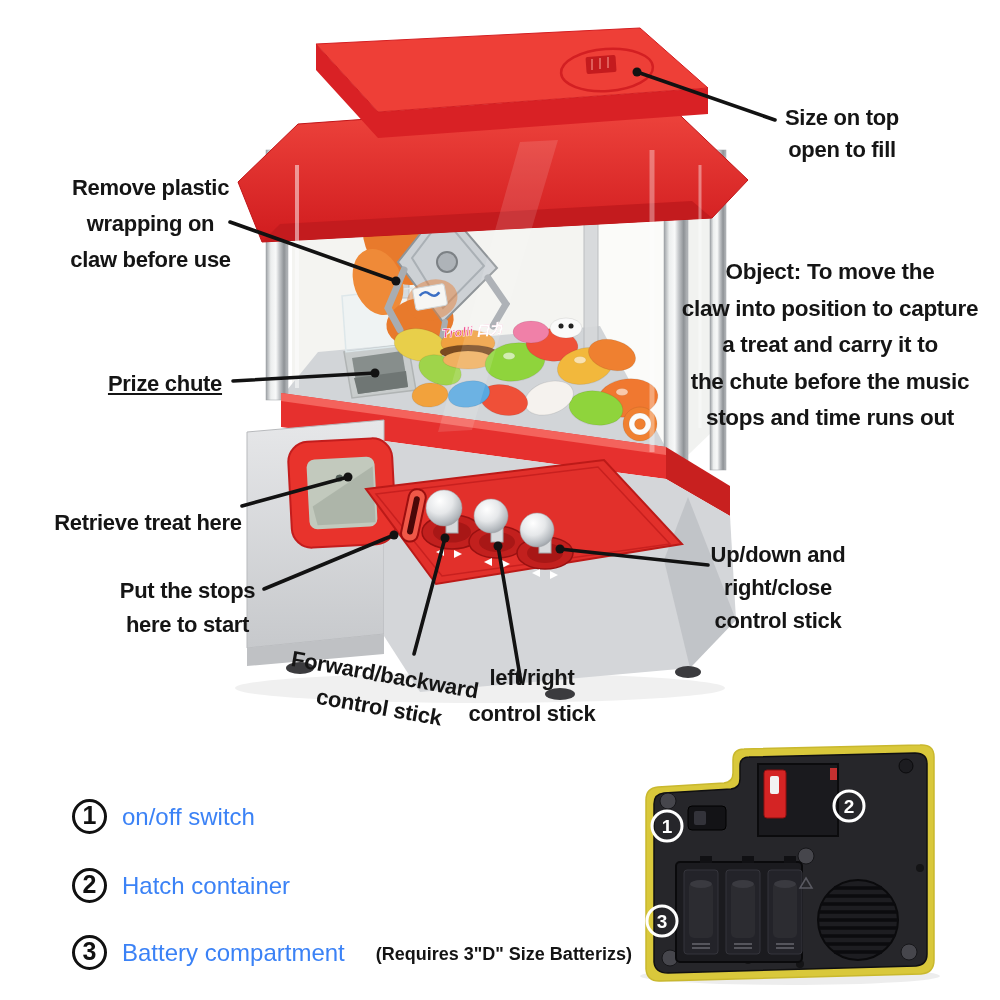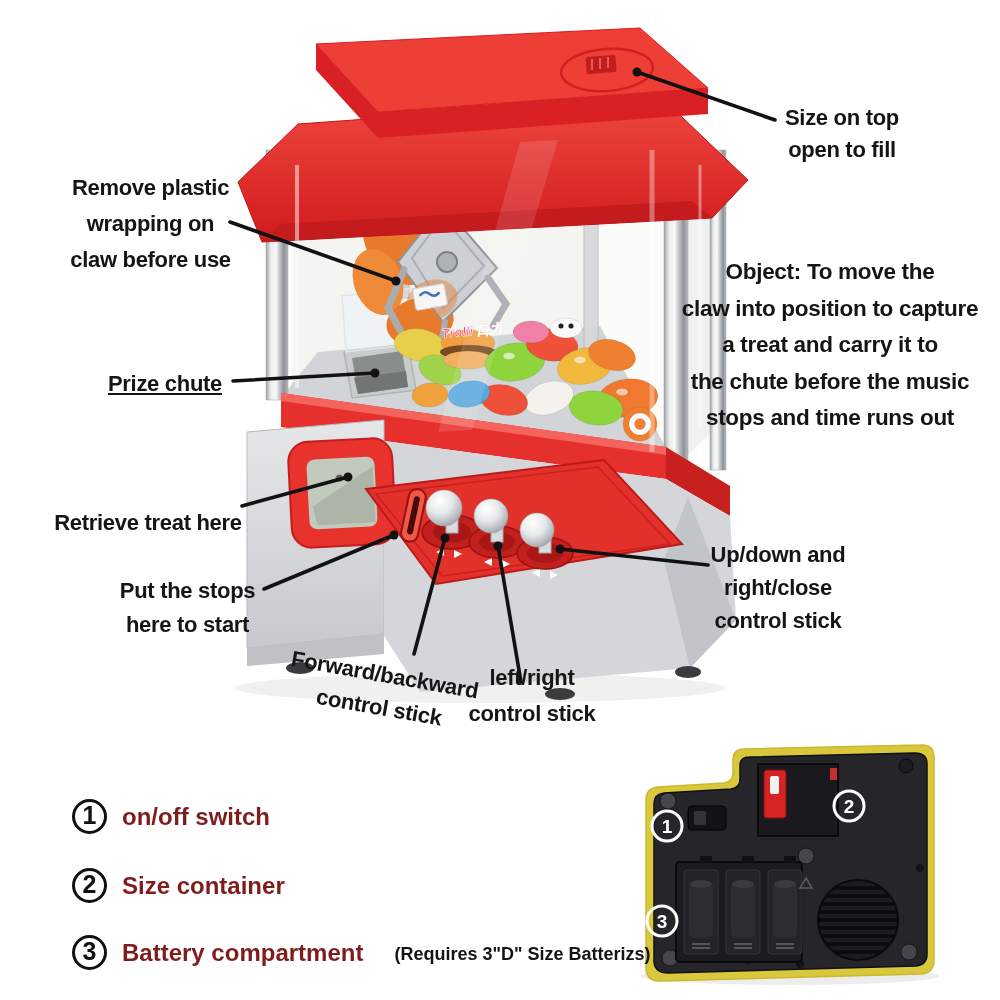--- a/index.html
+++ b/index.html
@@ -8,21 +8,21 @@
   .stage svg{position:absolute;left:0;top:0;}
   .lbl{position:absolute;font-weight:bold;color:#151515;text-align:center;
        font-size:22px;line-height:34px;letter-spacing:-0.3px;}
   .lbl div{white-space:nowrap;}
   .lbl-objective{font-size:22.5px;line-height:36.5px;}
   .lbl-rot{transform:rotate(10deg);}
   .legend-row{position:absolute;display:flex;align-items:center;gap:15px;}
   .legend-circle{width:35px;height:35px;border:3.5px solid #111;border-radius:50%;
        display:flex;align-items:center;justify-content:center;
        font-size:25px;font-weight:bold;color:#111;box-sizing:border-box;padding-bottom:2px;}
-  .legend-label{font-size:24px;font-weight:bold;color:#7f1d1d;white-space:nowrap;}
+  .legend-label{font-size:24px;font-weight:normal;color:#3b82f6;white-space:nowrap;}
   .legend-note{font-size:18px;font-weight:bold;color:#141414;white-space:nowrap;margin-left:16px;padding-top:4px;}
   svg text{font-family:"Liberation Sans","DejaVu Sans",sans-serif;font-weight:bold;}
 </style>
 </head>
 <body>
 
 <div class="stage">
 
 <svg width="1000" height="1000" viewBox="0 0 1000 1000">
   <defs>
@@ -367,21 +367,21 @@
   <div>right/close</div>
   <div>control stick</div>
 </div>
 
 <div class="legend-row" style="left:72px;top:799px;">
   <div class="legend-circle">1</div>
   <div class="legend-label">on/off switch</div>
 </div>
 <div class="legend-row" style="left:72px;top:868px;">
   <div class="legend-circle">2</div>
-  <div class="legend-label">Size container</div>
+  <div class="legend-label">Hatch container</div>
 </div>
 <div class="legend-row" style="left:72px;top:935px;">
   <div class="legend-circle">3</div>
   <div class="legend-label">Battery compartment</div>
   <div class="legend-note">(Requires 3"D" Size Batterizs)</div>
 </div>
 
 </div>
 
 </body></html>

